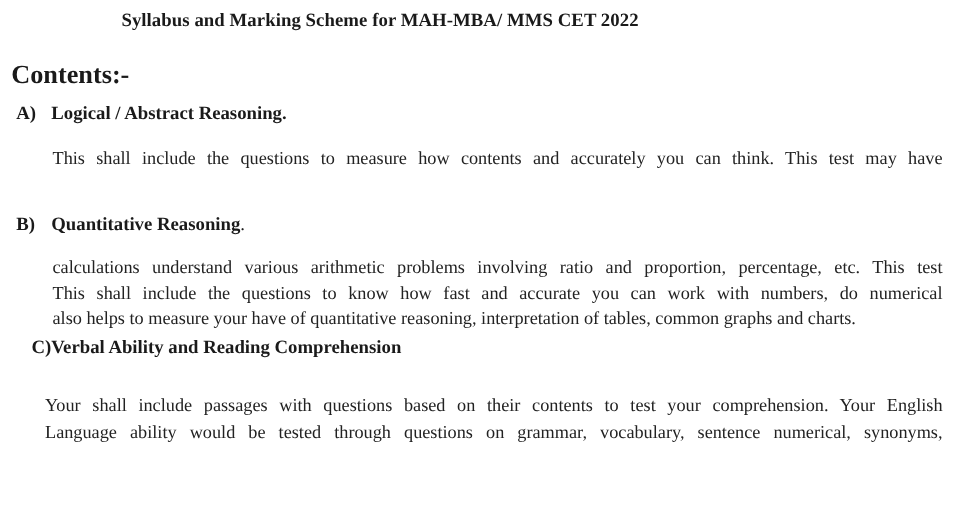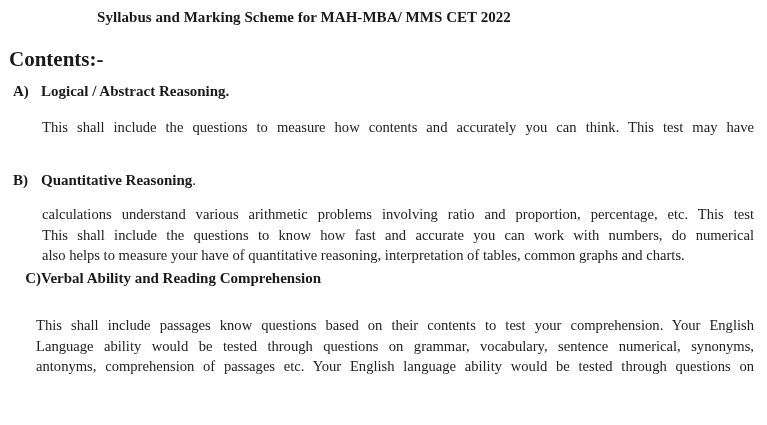--- a/index.html
+++ b/index.html
@@ -91,18 +91,17 @@
   <div class="para" id="para-b">
     <span class="line">calculations understand various arithmetic problems involving ratio and proportion, percentage, etc. This test</span>
     <span class="line">This shall include the questions to know how fast and accurate you can work with numbers, do numerical</span>
     <span class="line last">also helps to measure your have of quantitative reasoning, interpretation of tables, common graphs and charts.</span>
   </div>
 
   <div class="heading" id="heading-c">
     <span class="letter">C)</span><span>Verbal Ability and Reading Comprehension</span><span class="after"></span>
   </div>
   <div class="para" id="para-c">
-    <span class="line">This shall include passages know questions based on their contents to test your comprehension. Your English</span>
+    <span class="line">Your shall include passages with questions based on their contents to test your comprehension. Your English</span>
     <span class="line">Language ability would be tested through questions on grammar, vocabulary, sentence numerical, synonyms,</span>
-    <span class="line">antonyms, comprehension of passages etc. Your English language ability would be tested through questions on</span>
   </div>
 
 </div>
 
 </body></html>

